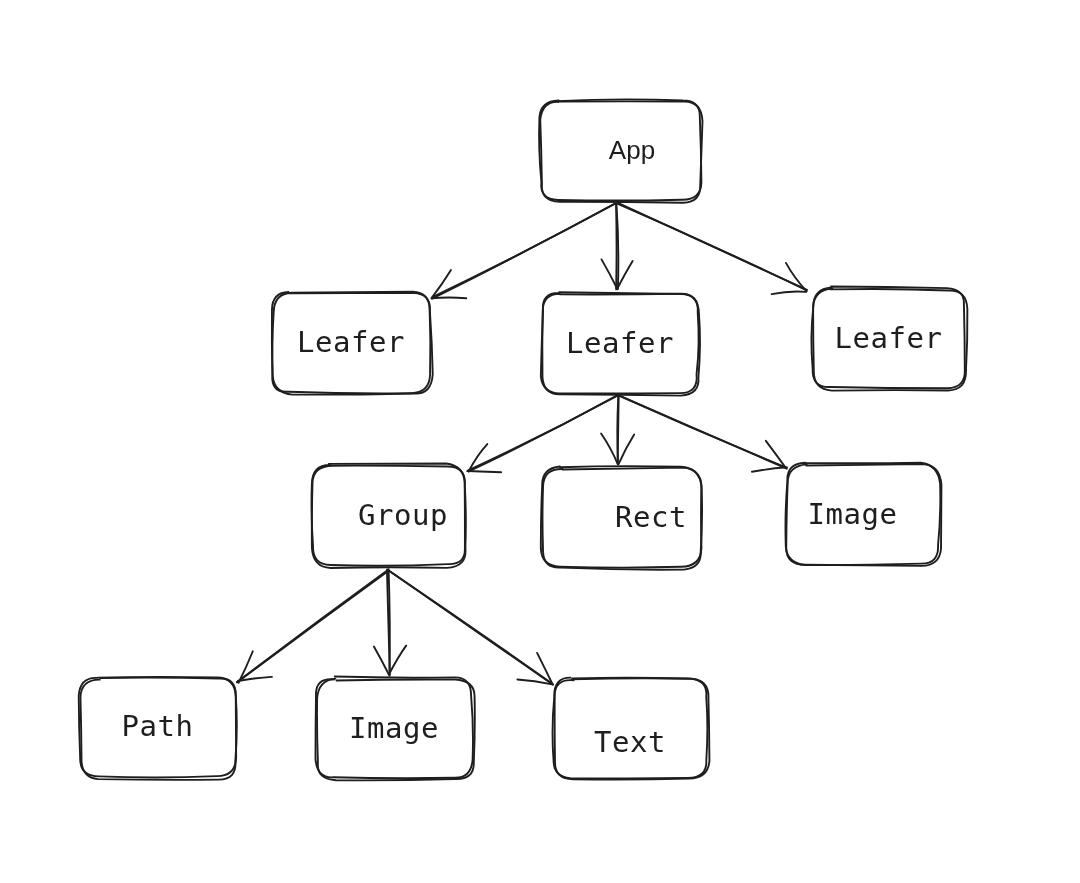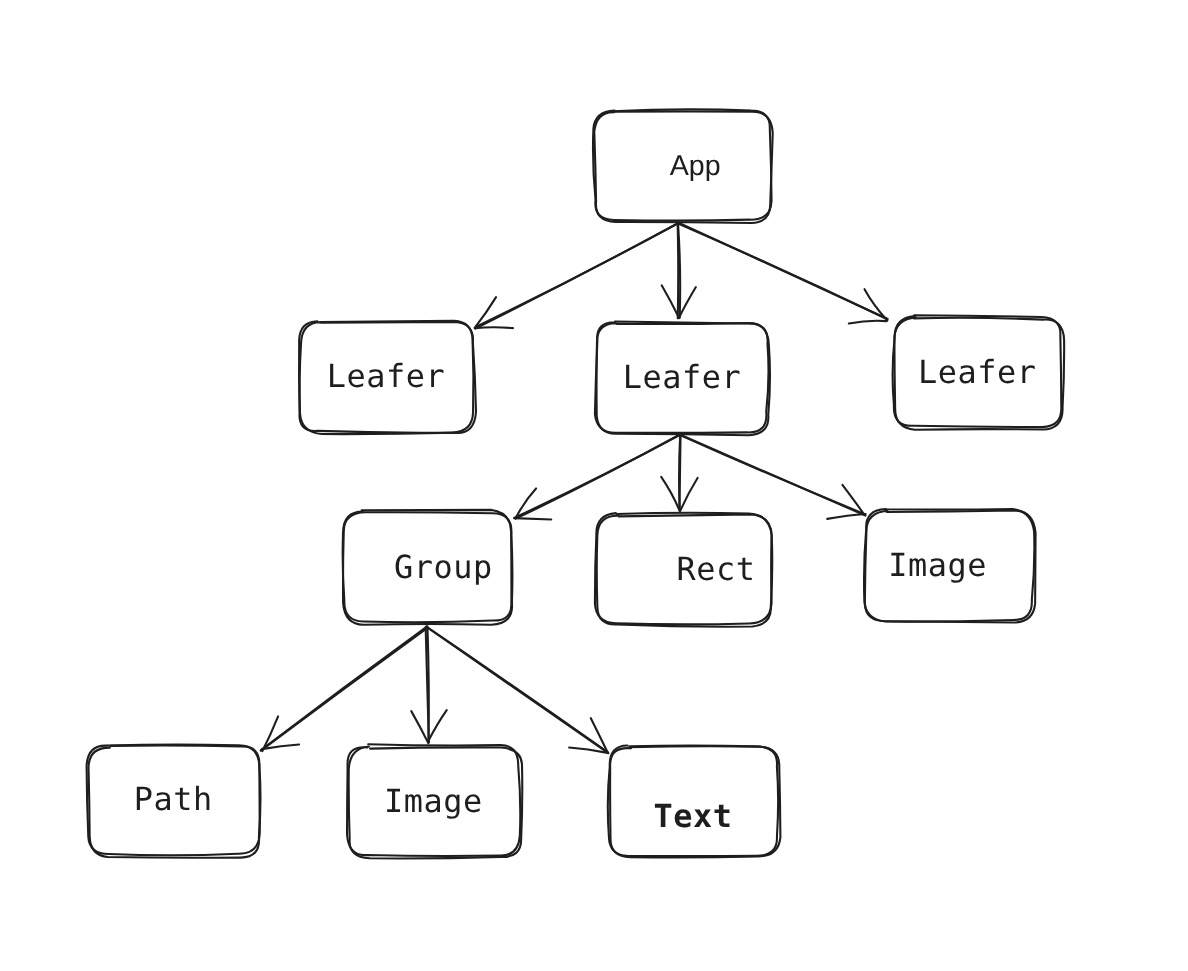--- a/index.html
+++ b/index.html
@@ -154,14 +154,14 @@
 <div id="labels">
     <div class="node-label sans-label" style="left: 540px; top: 100px; width: 184px; height: 100px;">App</div>
     <div class="node-label mono-label" style="left: 272px; top: 292px; width: 158px; height: 100px;">Leafer</div>
     <div class="node-label mono-label" style="left: 542px; top: 293px; width: 156px; height: 100px;">Leafer</div>
     <div class="node-label mono-label" style="left: 812px; top: 288px; width: 153px; height: 100px;">Leafer</div>
     <div class="node-label mono-label" style="left: 312px; top: 465px; width: 182px; height: 100px;">Group</div>
     <div class="node-label mono-label" style="left: 572px; top: 467px; width: 158px; height: 100px;">Rect</div>
     <div class="node-label mono-label" style="left: 776px; top: 464px; width: 153px; height: 100px;">Image</div>
     <div class="node-label mono-label" style="left: 80px; top: 677px; width: 155px; height: 98px;">Path</div>
     <div class="node-label mono-label" style="left: 316px; top: 678px; width: 156px; height: 100px;">Image</div>
-    <div class="node-label mono-label" style="left: 553px; top: 678px; width: 154px; height: 128px; font-weight: bold;">Text</div>
+    <div class="node-label mono-label" style="left: 553px; top: 678px; width: 154px; height: 128px;">Text</div>
   </div>
 
 </body></html>

